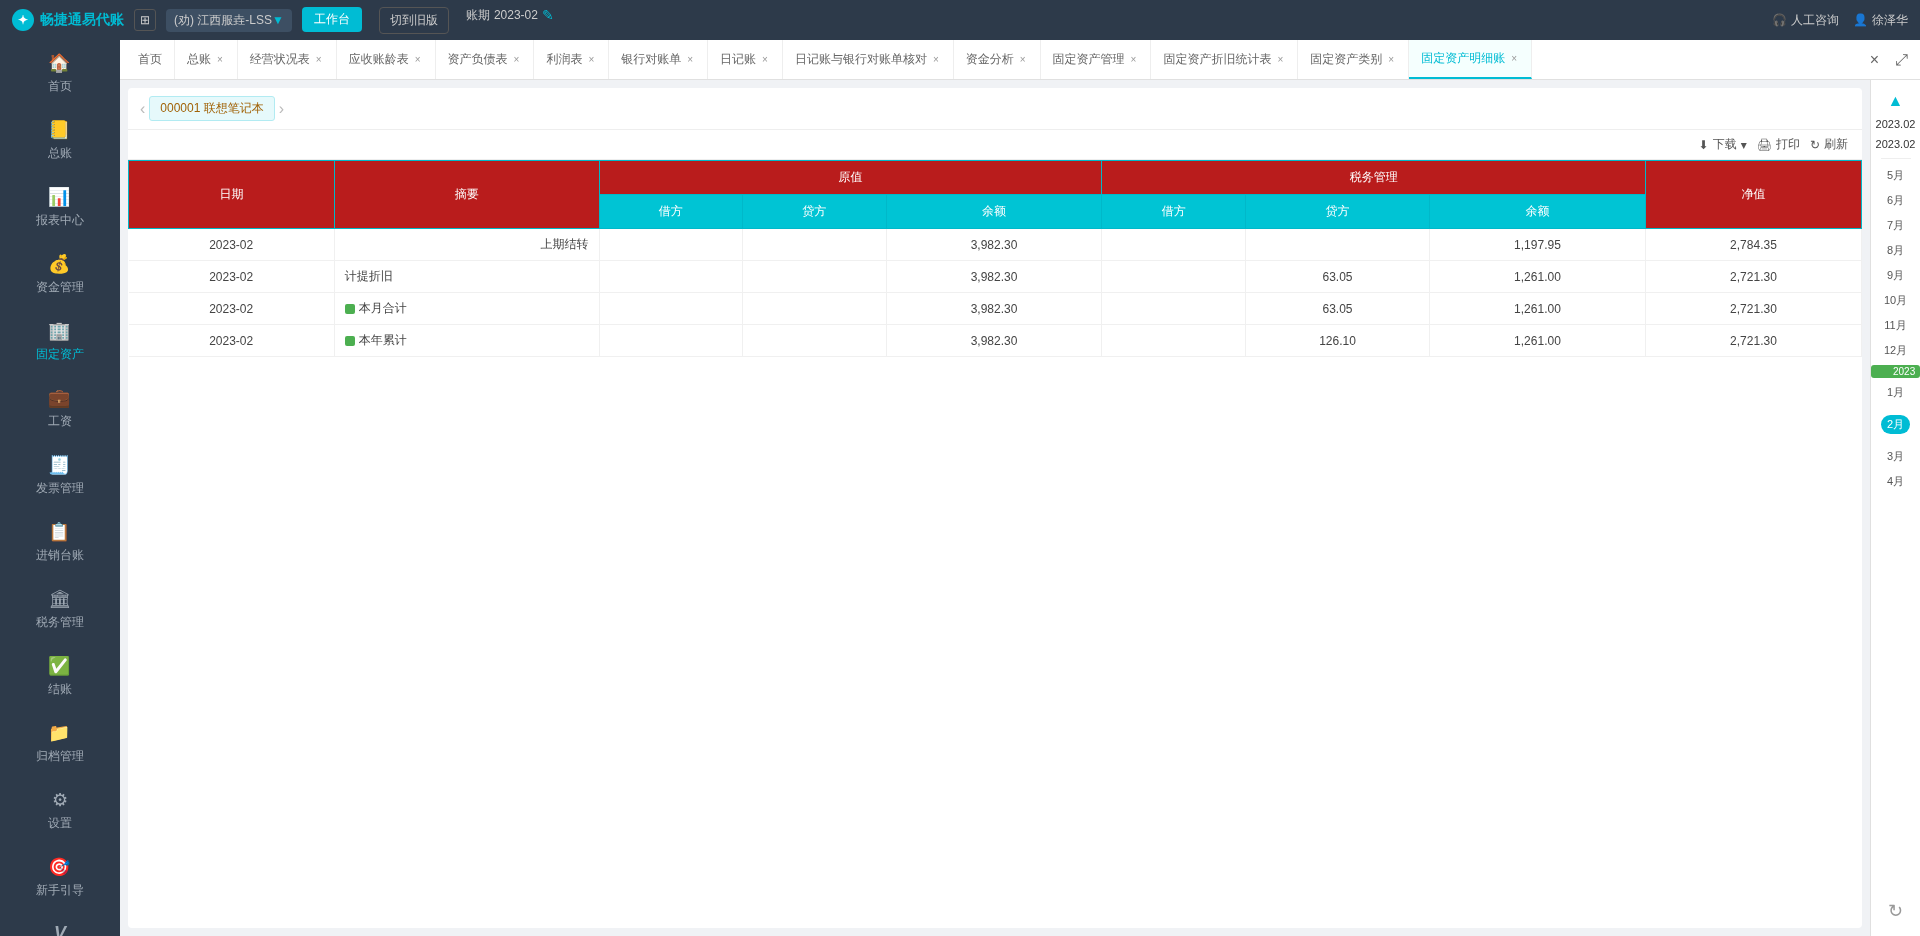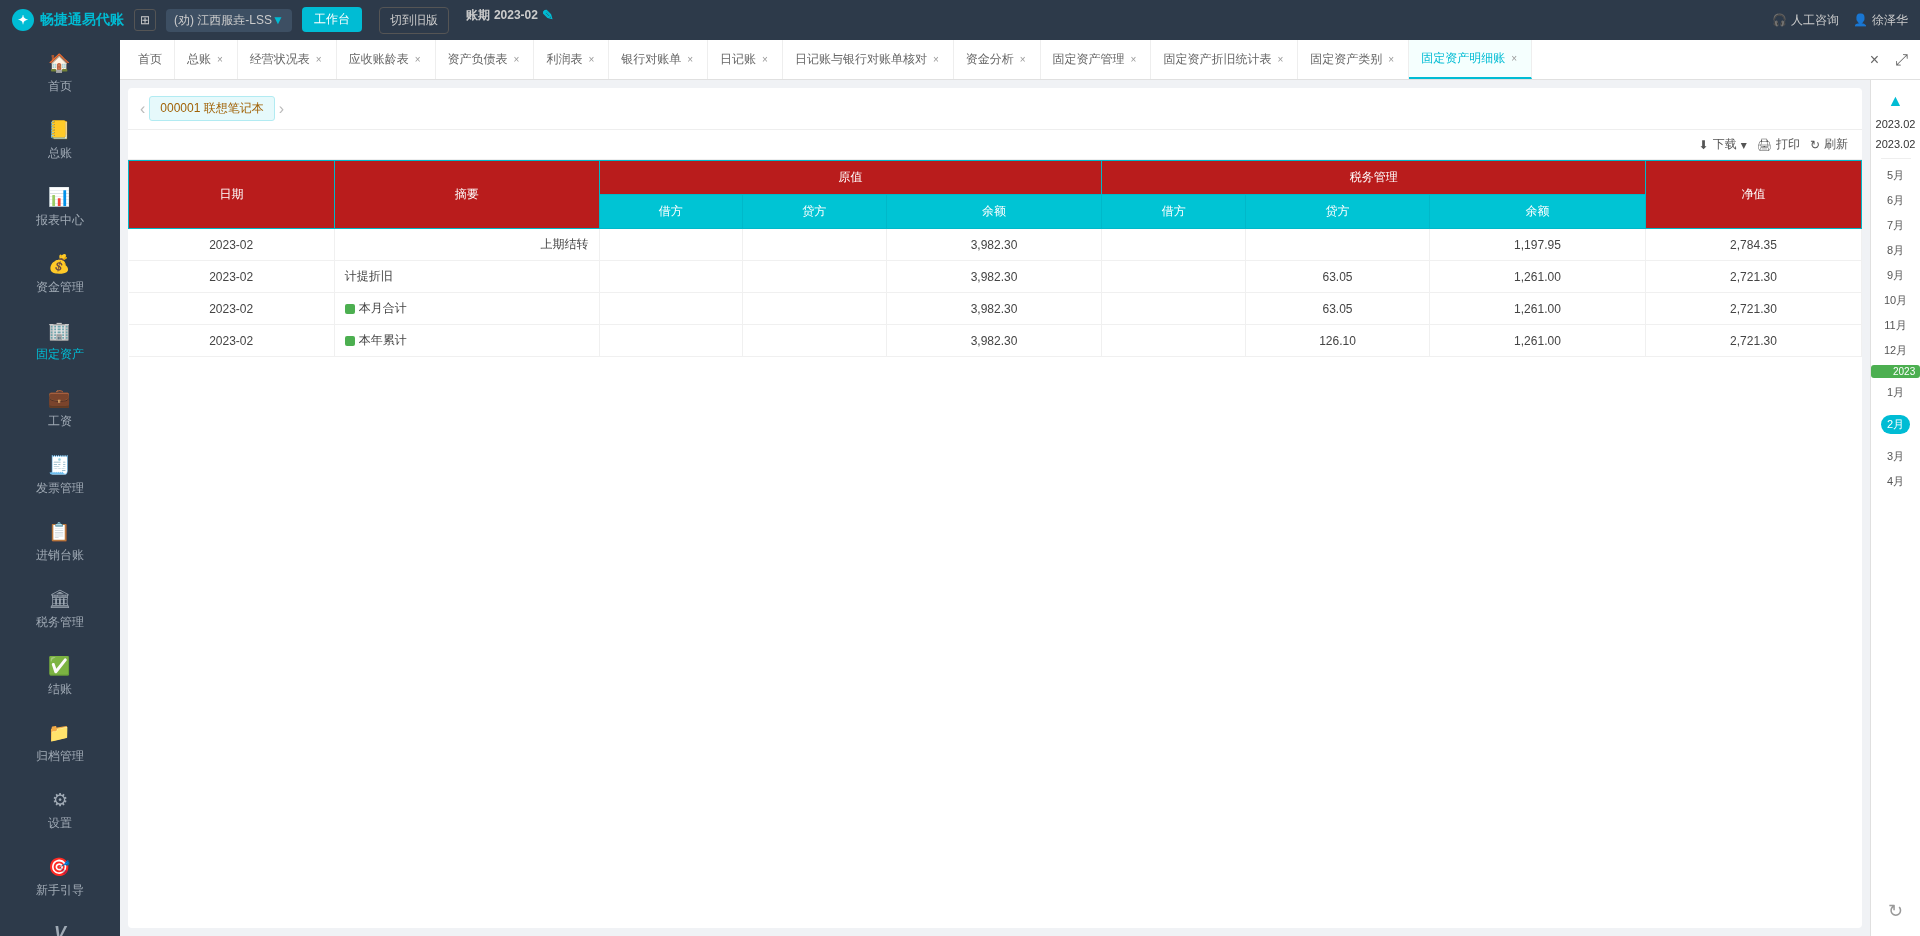--- a/index.html
+++ b/index.html
@@ -7,21 +7,21 @@
 
     
     .top-bar { height: 40px; background: #2d3a4a; display: flex; align-items: center; padding: 0 12px; gap: 10px; flex-shrink: 0; }
     .top-bar-logo { color: #00bcd4; font-size: 14px; font-weight: bold; display: flex; align-items: center; gap: 6px; }
     .top-bar-logo-icon { width: 22px; height: 22px; background: #00bcd4; border-radius: 50%; display: flex; align-items: center; justify-content: center; color: white; font-size: 12px; }
     .top-bar-company { display: flex; align-items: center; background: #3d4f63; border-radius: 4px; padding: 3px 8px; color: #ccc; font-size: 12px; cursor: pointer; }
     .top-bar-company .arrow { color: #00bcd4; }
     .top-bar-actions { display: flex; align-items: flex-start; gap: 17px; }
     .btn-workbench { background: #00bcd4; color: white; border: none; border-radius: 4px; padding: 4px 12px; font-size: 12px; cursor: pointer; }
     .btn-switch { background: transparent; color: #ccc; border: 1px solid #555; border-radius: 4px; padding: 4px 10px; font-size: 12px; cursor: pointer; }
-    .top-bar-period { color: #ccc; font-size: 12px; display: flex; align-items: center; gap: 4px; font-weight: bold; }
+    .top-bar-period { color: #ccc; font-size: 12px; display: flex; align-items: center; gap: 4px; }
     .top-bar-period-edit { color: #00bcd4; cursor: pointer; font-size: 14px; }
     .top-bar-right { margin-left: auto; display: flex; align-items: center; gap: 14px; color: #ccc; font-size: 12px; }
     .top-bar-right-item { display: flex; align-items: center; gap: 4px; cursor: pointer; }
     .top-bar-copy-icon { width: 22px; height: 22px; border: 1px solid #555; border-radius: 3px; display: flex; align-items: center; justify-content: center; cursor: pointer; color: #ccc; font-size: 12px; }
 
     
     .layout { display: flex; flex: 1; overflow: hidden; }
 
     
     .sidebar { width: 120px; background: #2d3a4a; display: flex; flex-direction: column; flex-shrink: 0; }

